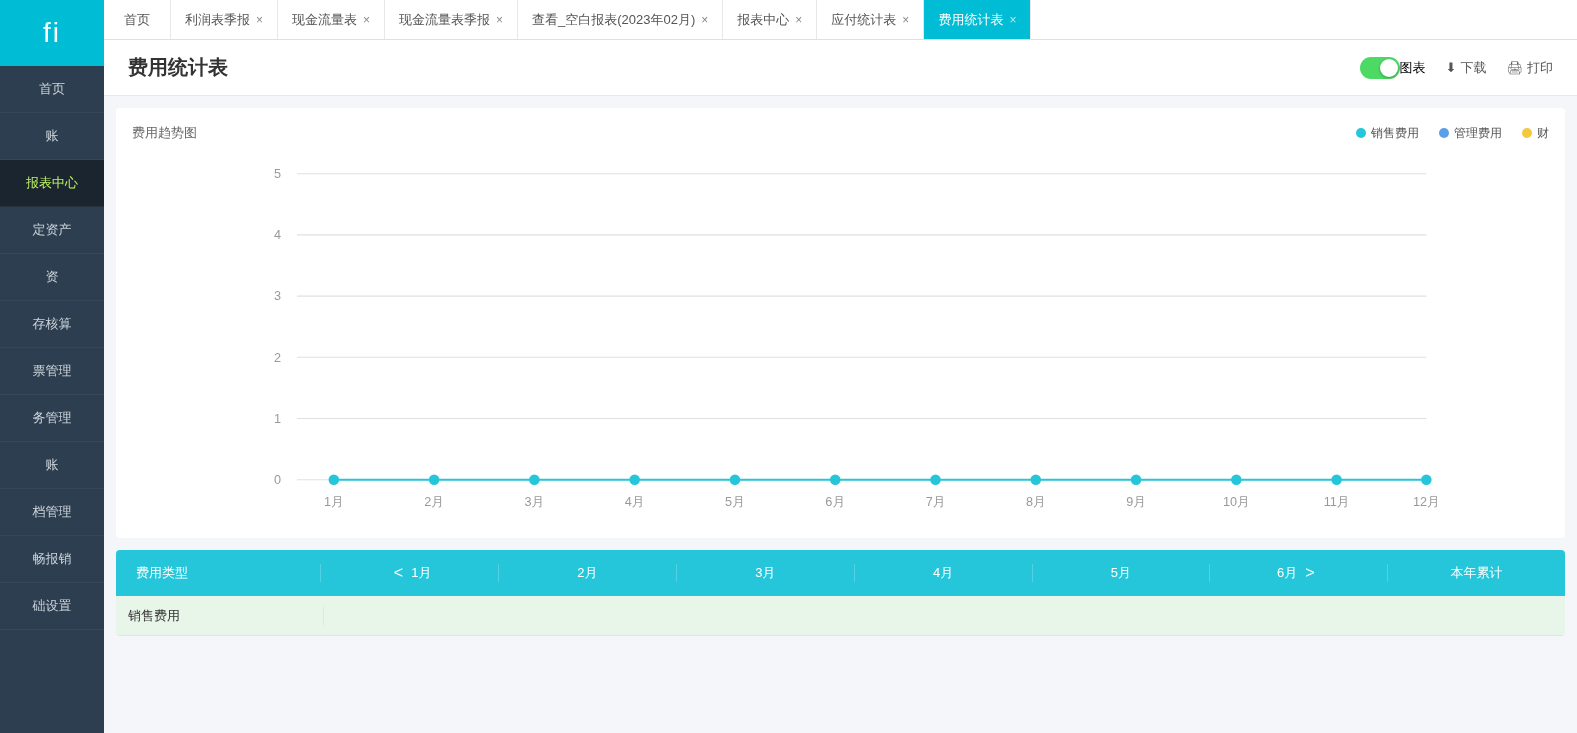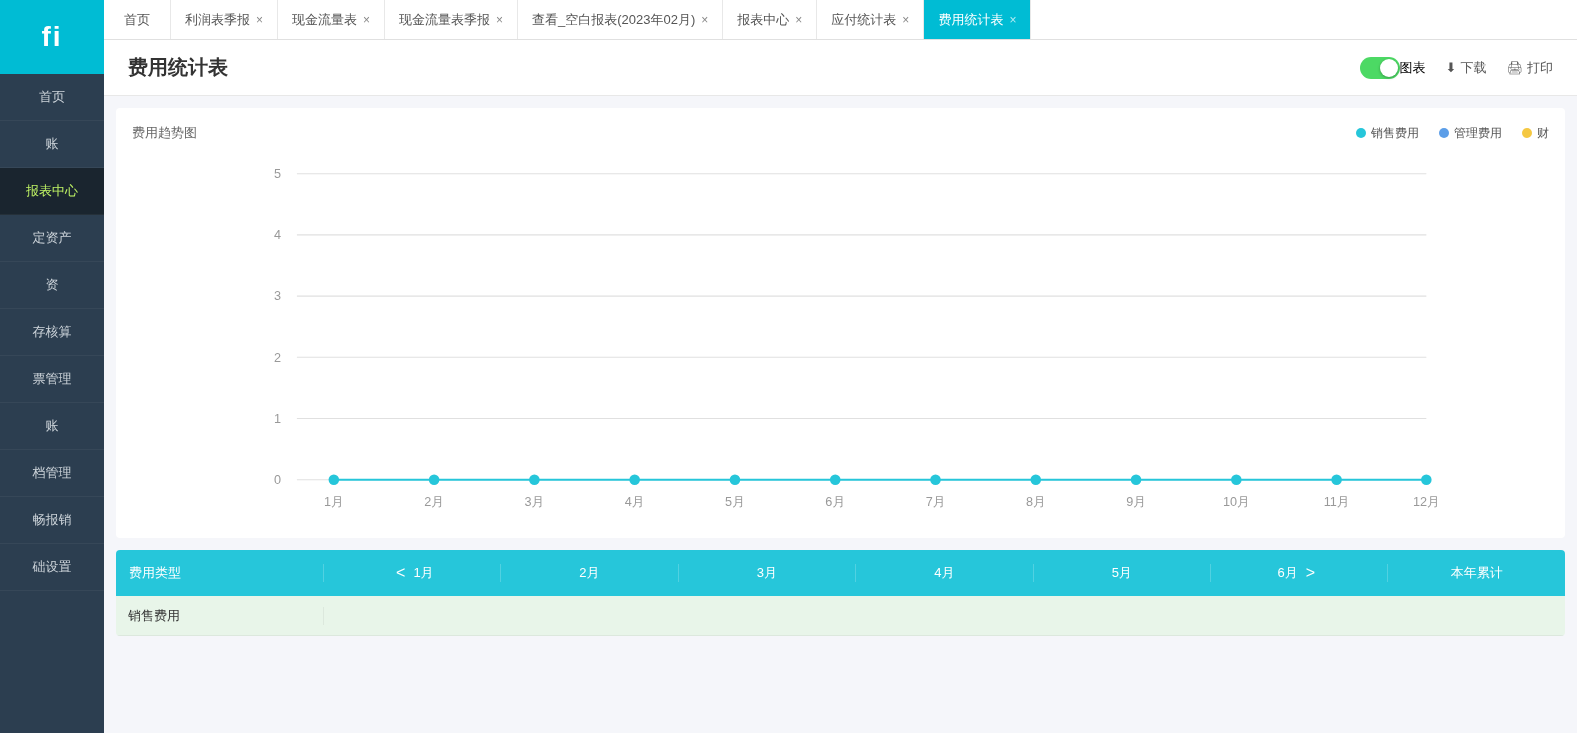--- a/index.html
+++ b/index.html
@@ -11,26 +11,26 @@
       background: #2c3e50;
       color: #cdd4da;
       display: flex;
       flex-direction: column;
       flex-shrink: 0;
       height: 100%;
       overflow: hidden;
     }
     .sidebar-logo {
       background: #00bcd4;
-      height: 74px;
+      height: 66px;
       display: flex;
       align-items: center;
       justify-content: center;
       font-size: 28px;
-      font-weight: bold;
+      font-weight: normal;
       color: white;
       letter-spacing: 2px;
     }
     .sidebar-item {
       padding: 14px 10px;
       text-align: center;
       font-size: 13px;
       cursor: pointer;
       color: #cdd4da;
       border-bottom: 1px solid rgba(255,255,255,0.05);
@@ -187,21 +187,21 @@
       flex-shrink: 0;
     }
     .table-header {
       background: #26c6da;
       color: white;
       display: flex;
       align-items: center;
       height: 46px;
     }
     .th-cell {
-      padding: 0 13px;
+      padding: 0 20px;
       font-size: 13px;
       font-weight: normal;
       display: flex;
       align-items: center;
       justify-content: center;
       flex: 1;
       border-right: 1px solid rgba(255,255,255,0.2);
     }
     .th-cell:first-child {
       flex: 1.2;
@@ -252,20 +252,21 @@
 
 <div class="sidebar">
   <div class="sidebar-logo">fi</div>
   <div class="sidebar-item">首页</div>
   <div class="sidebar-item">账</div>
   <div class="sidebar-item active">报表中心</div>
   <div class="sidebar-item">定资产</div>
   <div class="sidebar-item">资</div>
   <div class="sidebar-item">存核算</div>
   <div class="sidebar-item">票管理</div>
+  <div class="sidebar-item">务管理</div>
   <div class="sidebar-item">账</div>
   <div class="sidebar-item">档管理</div>
   <div class="sidebar-item">畅报销</div>
   <div class="sidebar-item">础设置</div>
 </div>
 
 <div class="main">
 
   <div class="tab-bar">
     <div class="tab home">首页</div>

